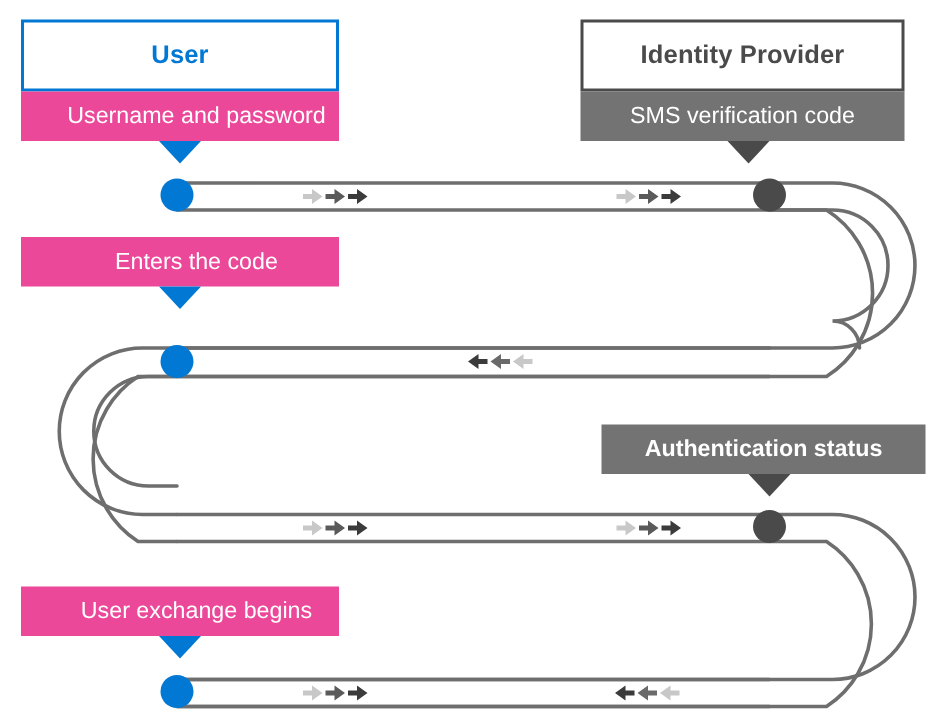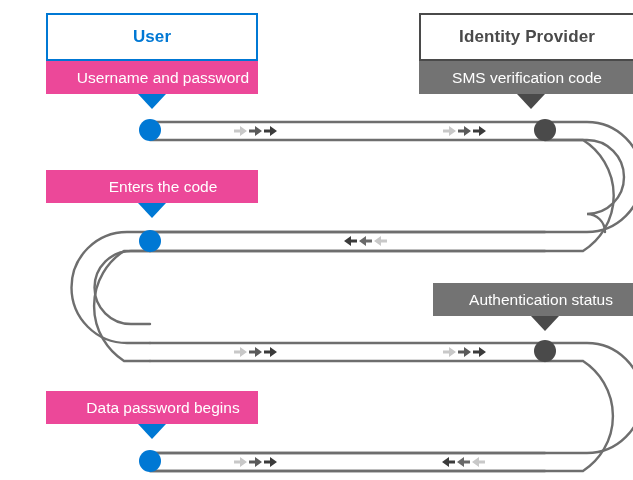--- a/index.html
+++ b/index.html
@@ -13,21 +13,20 @@
     position: relative;
     overflow: hidden;
     font-family: "Liberation Sans", sans-serif;
   }
 
   #stage {
     position: absolute;
     left: 0; top: 0;
     width: 519px;
     height: 480px;
-    margin-left: 32px;
   }
 
   
   #flow {
     position: absolute;
     left: 0; top: 0;
     width: 633px;
     height: 480px;
   }
 
@@ -198,32 +197,32 @@
     <div class="body">Username and password</div>
     <div class="tail" style="left:92px; top:81px;"></div>
   </div>
 
   <div class="callout dark" style="left:387px; top:13px; width:216px;">
     <div class="header">Identity Provider</div>
     <div class="body">SMS verification code</div>
     <div class="tail" style="left:98px; top:81px;"></div>
   </div>
 
-  <div class="callout blue" style="left:14px; top:170px; width:212px;">
+  <div class="callout blue" style="left:14px; top:158px; width:212px;">
     <div class="body">Enters the code</div>
     <div class="tail" style="left:92px; top:33px;"></div>
   </div>
 
-  <div class="callout dark" style="left:401px; top:283px; width:216px;">
+  <div class="callout dark" style="left:401px; top:283px; width:216px;font-weight:bold;">
     <div class="body">Authentication status</div>
     <div class="tail" style="left:98px; top:33px;"></div>
   </div>
 
   <div class="callout blue" style="left:14px; top:391px; width:212px;">
-    <div class="body">Data password begins</div>
+    <div class="body">User exchange begins</div>
     <div class="tail" style="left:92px; top:33px;"></div>
   </div>
 
   <div class="node-dot blue" style="left:107px; top:119px; width:22px; height:22px;"></div>
   <div class="node-dot dark" style="left:502px; top:119px; width:22px; height:22px;"></div>
   <div class="node-dot blue" style="left:107px; top:230px; width:22px; height:22px;"></div>
   <div class="node-dot dark" style="left:502px; top:340px; width:22px; height:22px;"></div>
   <div class="node-dot blue" style="left:107px; top:450px; width:22px; height:22px;"></div>
 
 </div>

